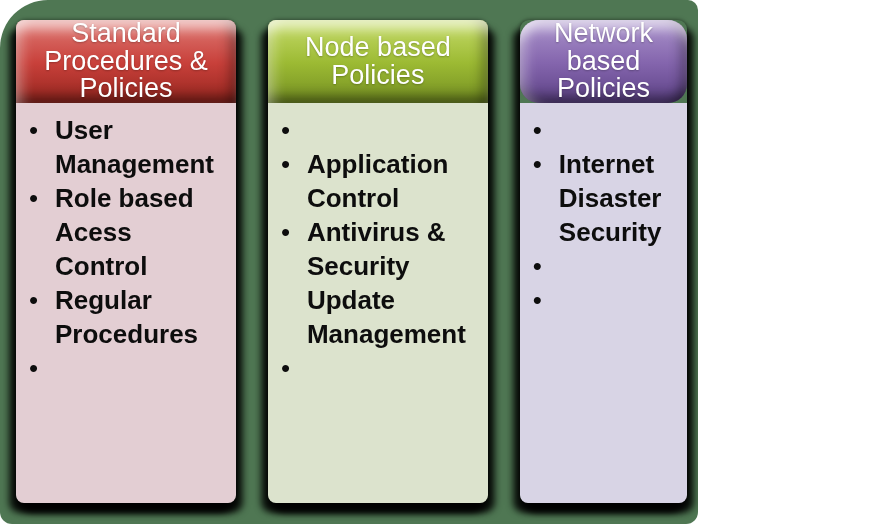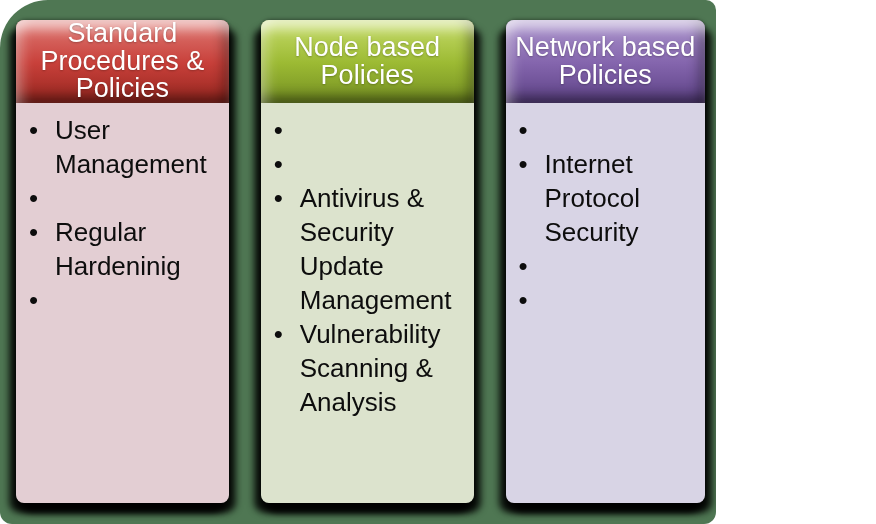--- a/index.html
+++ b/index.html
@@ -2,21 +2,20 @@
 <html><head>
 <meta charset="utf-8">
 <style>
   html,body{margin:0;padding:0;background:#ffffff;}
   .canvas{
     position:relative;
     width:698px;height:524px;
     overflow:hidden;
     background:#ffffff;
     font-family:"Liberation Sans", sans-serif;
-    padding-left:18px;
   }
   .background-panel{
     position:absolute;
     left:0;top:0;right:0;bottom:0;
     border-radius:48px 10px 12px 12px;
   }
   .cards-row{
     position:absolute;
     left:16px;right:11px;top:20px;bottom:21px;
     display:flex;
@@ -70,20 +69,21 @@
     font-size:26px;
     line-height:34px;
   }
   .bullet{
     flex:0 0 26px;
     padding-left:3px;
     font-size:26px;
   }
   .item-text{
     white-space:pre-line;
+    font-weight:bold;
   }
 </style>
 </head>
 <body>
 
 <div class="canvas">
   <div class="background-panel" style="background: rgb(79, 119, 83);"></div>
   <div class="cards-row">
   <section class="card">
     <header class="card-header" style="background: linear-gradient(rgb(223, 123, 118) 0%, rgb(200, 64, 58) 52%, rgb(150, 38, 31) 100%);">
@@ -93,77 +93,78 @@
     </header>
     <div class="card-body" style="background: rgb(227, 206, 211);">
       <ul class="bullet-list">
             <li class="list-item">
               <span class="bullet">•</span>
               <span class="item-text">User
 Management</span>
             </li>
             <li class="list-item">
               <span class="bullet">•</span>
+              <span class="item-text">Role based
+Acess Control</span>
             </li>
             <li class="list-item">
               <span class="bullet">•</span>
               <span class="item-text">Regular
-Hardeninig</span>
+Procedures</span>
             </li>
             <li class="list-item">
               <span class="bullet">•</span>
             </li>
           </ul>
     </div>
   </section>
 
   <section class="card">
     <header class="card-header" style="background: linear-gradient(rgb(198, 220, 106) 0%, rgb(156, 186, 51) 52%, rgb(116, 143, 34) 100%);">
       <h2 class="card-title">Node based
 Policies</h2>
     </header>
     <div class="card-body" style="background: rgb(220, 227, 205);">
       <ul class="bullet-list">
             <li class="list-item">
               <span class="bullet">•</span>
             </li>
             <li class="list-item">
               <span class="bullet">•</span>
+              <span class="item-text">Application
+Control</span>
             </li>
             <li class="list-item">
               <span class="bullet">•</span>
               <span class="item-text">Antivirus &amp;
 Security
 Update
 Management</span>
             </li>
             <li class="list-item">
               <span class="bullet">•</span>
-              <span class="item-text">Vulnerability
-Scanning &amp;
-Analysis</span>
             </li>
           </ul>
     </div>
   </section>
 
   <section class="card">
-    <header class="card-header" style="background: linear-gradient(rgb(171, 148, 204) 0%, rgb(132, 101, 173) 52%, rgb(93, 66, 134) 100%);">
+    <header class="card-header" style="background: linear-gradient(rgb(171, 148, 204) 0%, rgb(132, 101, 173) 52%, rgb(93, 66, 134) 100%); border-radius: 19px;">
       <h2 class="card-title">Network based
 Policies</h2>
     </header>
     <div class="card-body" style="background: rgb(216, 212, 229);">
       <ul class="bullet-list">
             <li class="list-item">
               <span class="bullet">•</span>
             </li>
             <li class="list-item">
               <span class="bullet">•</span>
               <span class="item-text">Internet
-Protocol
+Disaster
 Security</span>
             </li>
             <li class="list-item">
               <span class="bullet">•</span>
             </li>
             <li class="list-item">
               <span class="bullet">•</span>
             </li>
           </ul>
     </div>

